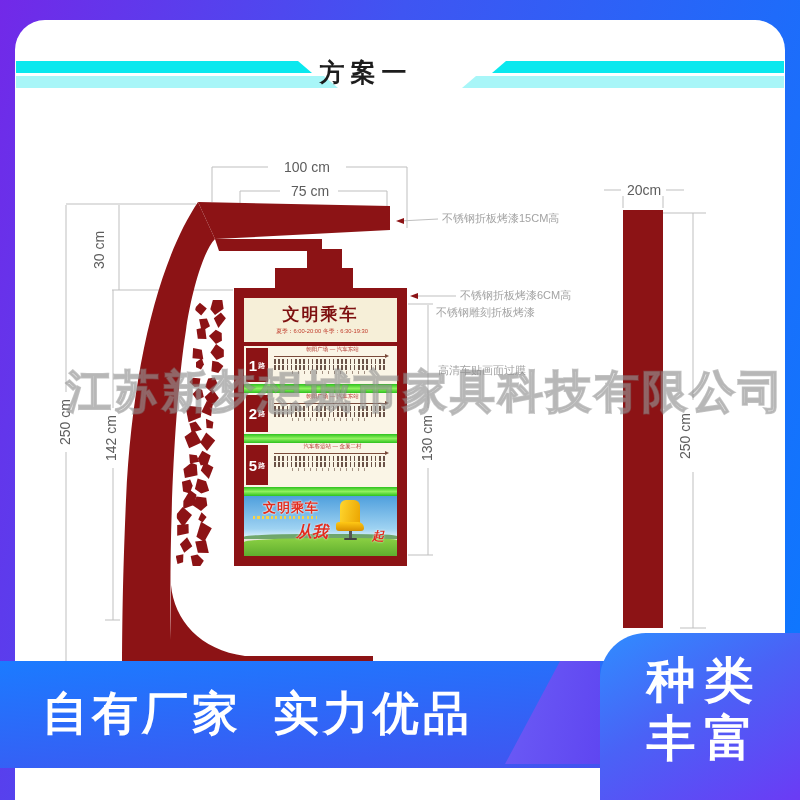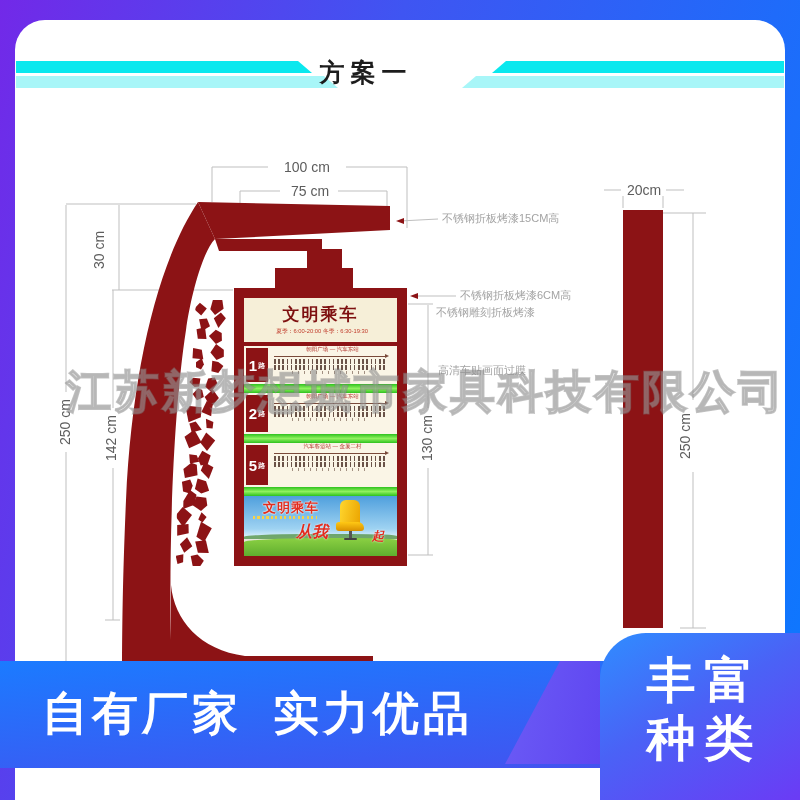--- a/index.html
+++ b/index.html
@@ -281,17 +281,17 @@
   </div>
 
   <div class="watermark">江苏新梦想城市家具科技有限公司</div>
 
   <div class="footer-bar">
     <div class="footer-left">自有厂家  实力优品</div>
     <div class="footer-wedge"></div>
   </div>
   <div class="panel">
     <div class="panel-text">
+      <div class="panel-line">种类</div>
       <div class="panel-line">丰富</div>
-      <div class="panel-line">种类</div>
     </div>
   </div>
 </div>
 
 </body></html>

